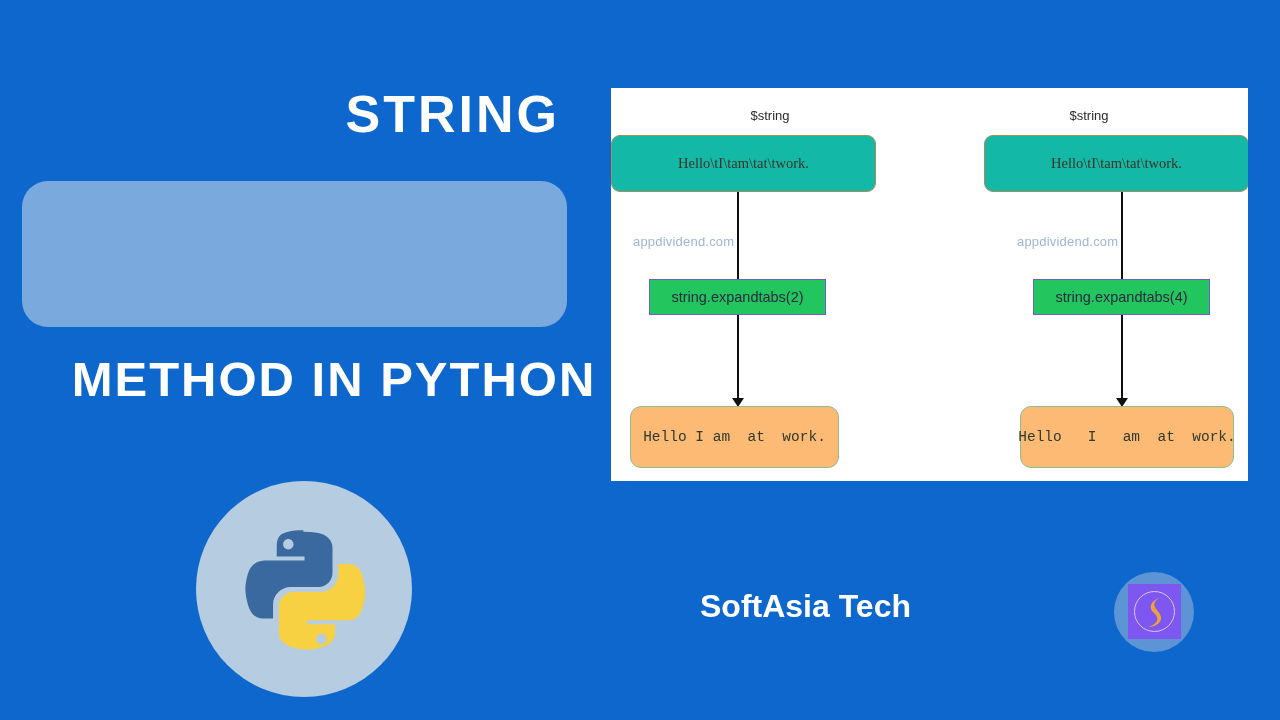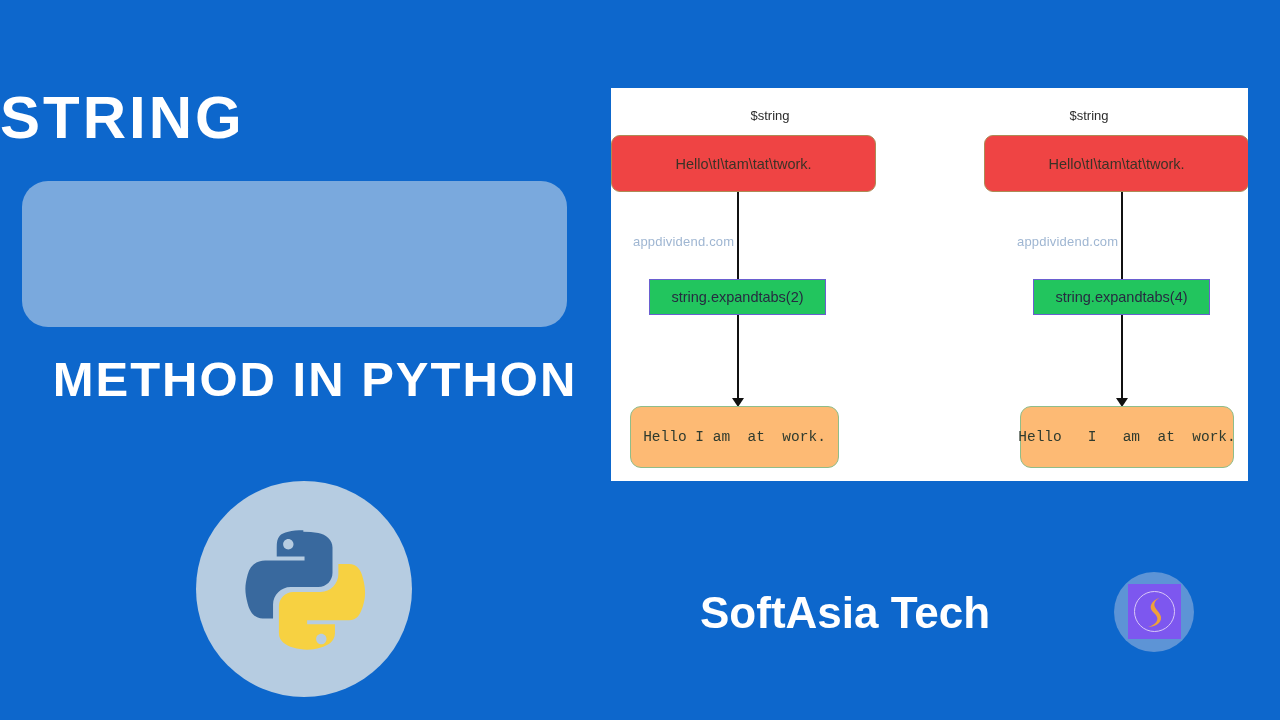--- a/index.html
+++ b/index.html
@@ -19,23 +19,23 @@
     height: 720px;
     background: #0d67cc;
   }
 
   
   .title-main {
     position: absolute;
     left: 0;
     top: 88px;
     width: 560px;
-    text-align: left;
+    text-align: right;
     color: #ffffff;
-    font-size: 60px;
+    font-size: 52px;
     font-weight: bold;
     letter-spacing: 3px;
     line-height: 1;
     font-family: "Liberation Sans", sans-serif;
   }
   .title-band {
     position: absolute;
     left: 22px;
     top: 181px;
     width: 545px;
@@ -64,20 +64,21 @@
     left: 0;
     top: 355px;
     width: 630px;
     text-align: center;
     color: #ffffff;
     font-size: 49px;
     font-weight: bold;
     letter-spacing: 2px;
     line-height: 1;
     font-family: "Liberation Sans", sans-serif;
+    padding-left: 19px;
   }
 
   
   .python-badge {
     position: absolute;
     left: 196px;
     top: 481px;
     width: 216px;
     height: 216px;
     border-radius: 50%;
@@ -89,21 +90,21 @@
     top: 50%;
     transform: translate(-50%, -50%);
   }
 
   
   .brand-text {
     position: absolute;
     left: 700px;
     top: 588px;
     color: #ffffff;
-    font-size: 44px;
+    font-size: 32px;
     font-weight: bold;
     letter-spacing: 0px;
     font-family: "Liberation Sans", sans-serif;
     white-space: nowrap;
   }
   .brand-badge {
     position: absolute;
     left: 1114px;
     top: 572px;
     width: 80px;
@@ -162,26 +163,26 @@
     align-items: center;
     justify-content: center;
     text-align: center;
   }
 
   .node-input {
     top: 47px;
     left: 0px;
     width: 265px;
     height: 57px;
-    background: #ef4444;
+    background: #14b8a6;
     border: 1.5px solid #ad8b55;
     border-radius: 9px;
     font-size: 14.5px;
     color: #3b3226;
-    font-family: Liberation Sans, sans-serif;
+    font-family: Liberation Serif, serif;
   }
   .col-right .node-input {
     left: 54px;
   }
 
   .node-call {
     top: 191px;
     left: 38px;
     width: 177px;
     height: 36px;

